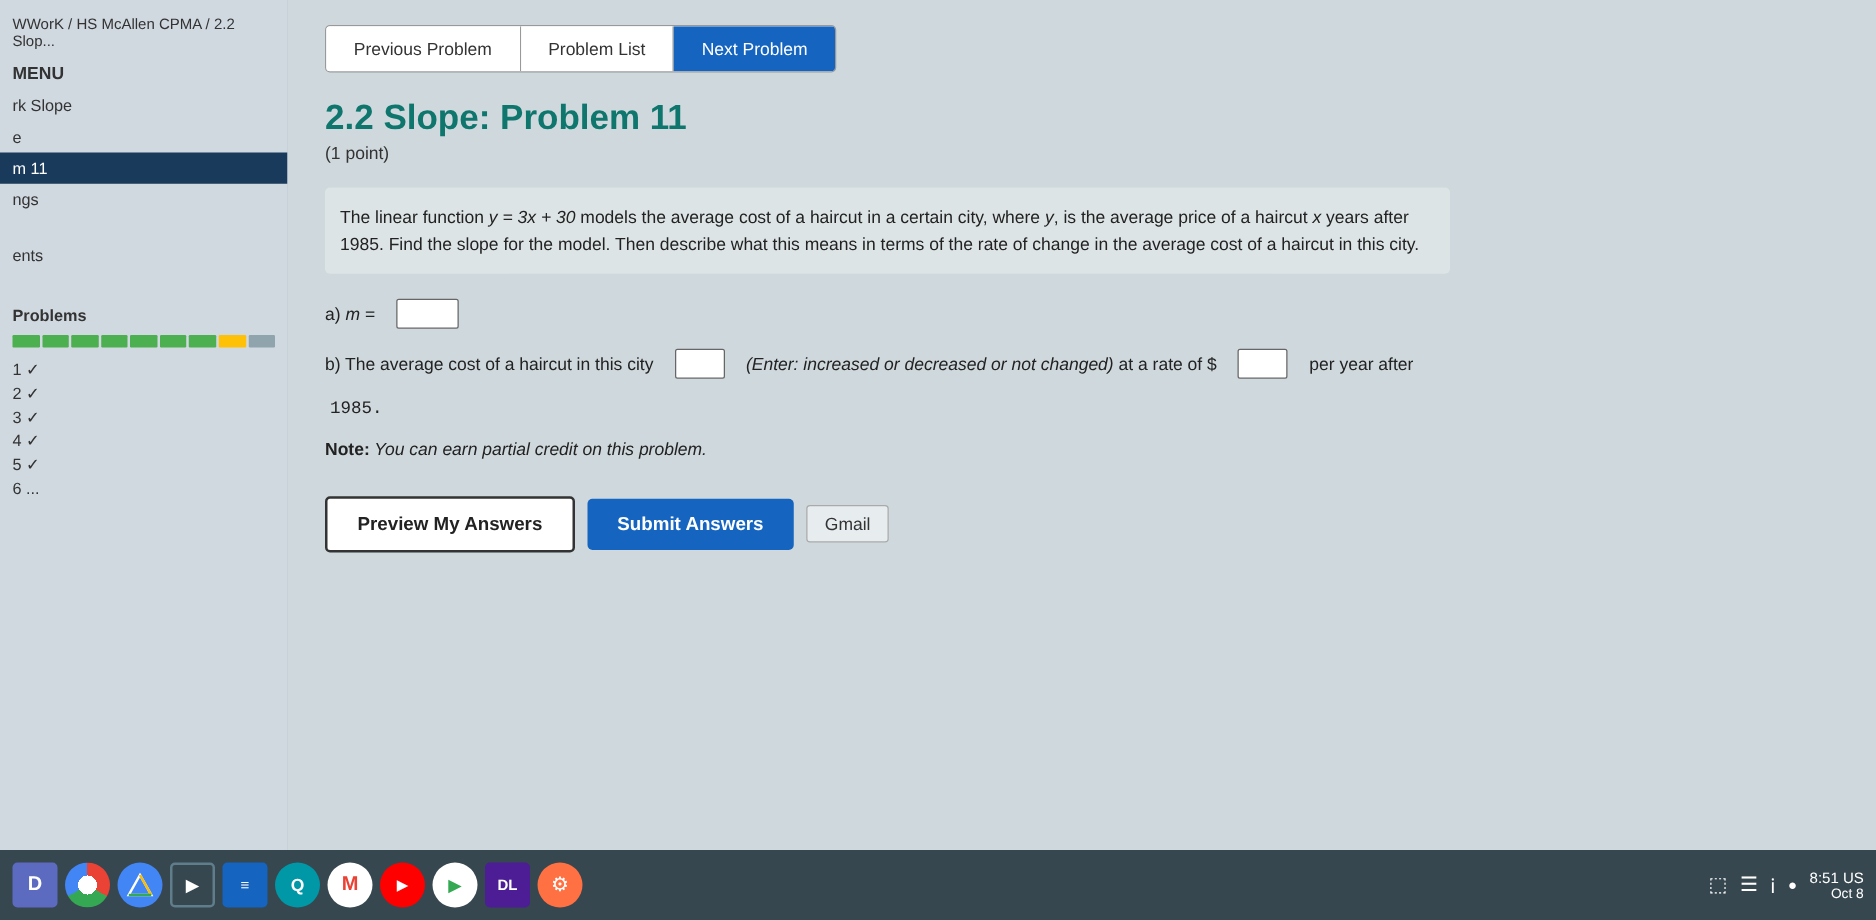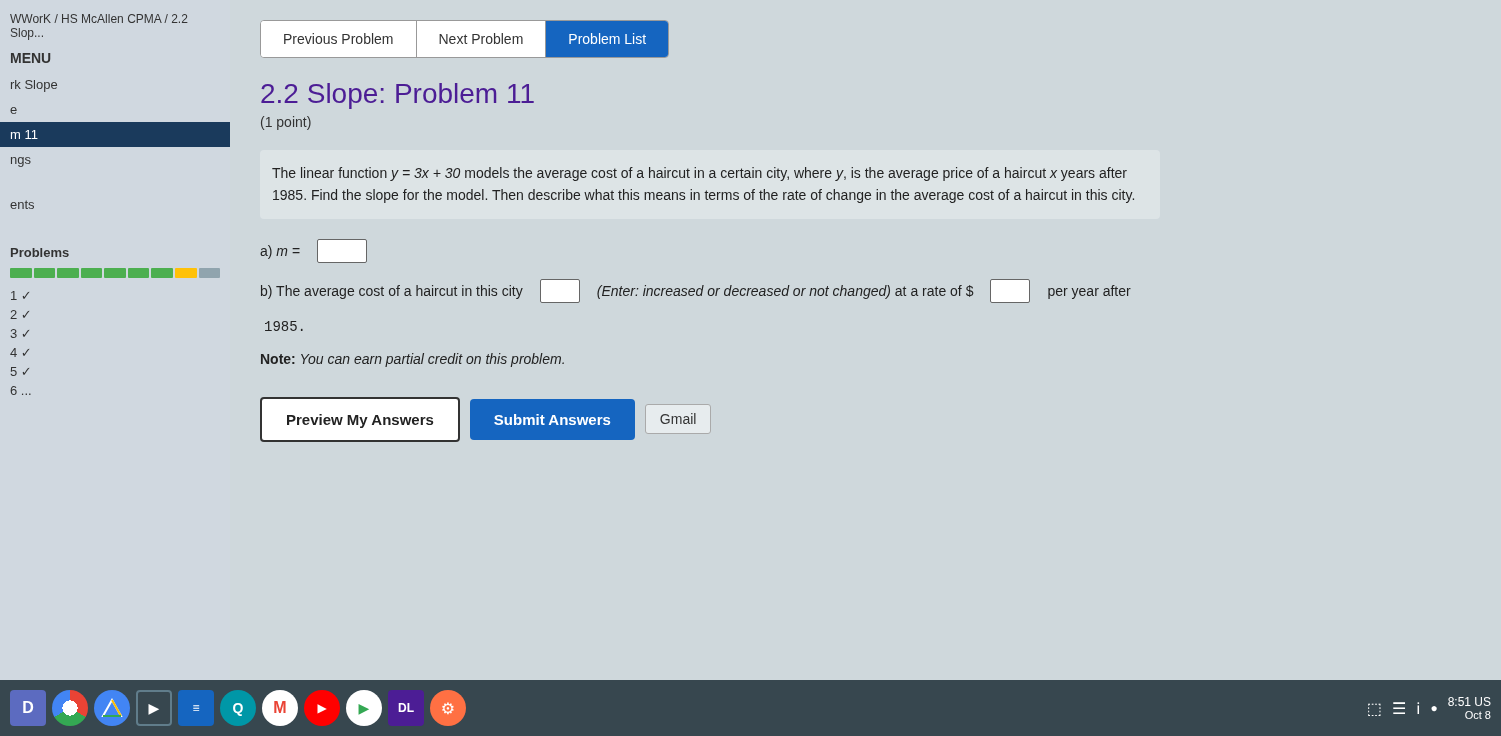--- a/index.html
+++ b/index.html
@@ -120,22 +120,22 @@
     }
 
     .nav-btn:last-child {
       border-right: none;
       background: #1565c0;
       color: white;
     }
 
     .problem-title {
       font-size: 28px;
-      font-weight: normal;
-      color: #4c1d95;
+      font-weight: bold;
+      color: #0f766e;
       margin-bottom: 4px;
     }
 
     .problem-points {
       font-size: 14px;
       color: #333;
       margin-bottom: 20px;
     }
 
     .problem-statement {
@@ -323,22 +323,22 @@
     <div class="problem-list-item">4 ✓</div>
     <div class="problem-list-item">5 ✓</div>
     <div class="problem-list-item">6 ...</div>
   </div>
 </div>
 
 <div class="main-content">
 
   <div class="nav-buttons">
     <button class="nav-btn">Previous Problem</button>
+    <button class="nav-btn">Problem List</button>
     <button class="nav-btn">Next Problem</button>
-    <button class="nav-btn">Problem List</button>
   </div>
 
   <div class="problem-title">2.2 Slope: Problem 11</div>
   <div class="problem-points">(1 point)</div>
 
   <div class="problem-statement">
     <span>
       The linear function <span class="math-inline">y = 3x + 30</span> models the average cost of a haircut in a certain city, where <span class="math-inline">y</span>, is the average price of a haircut <span class="math-inline">x</span> years after 1985. Find the slope for the model. Then describe what this means in terms of the rate of change in the average cost of a haircut in this city.
     </span>
   </div>

